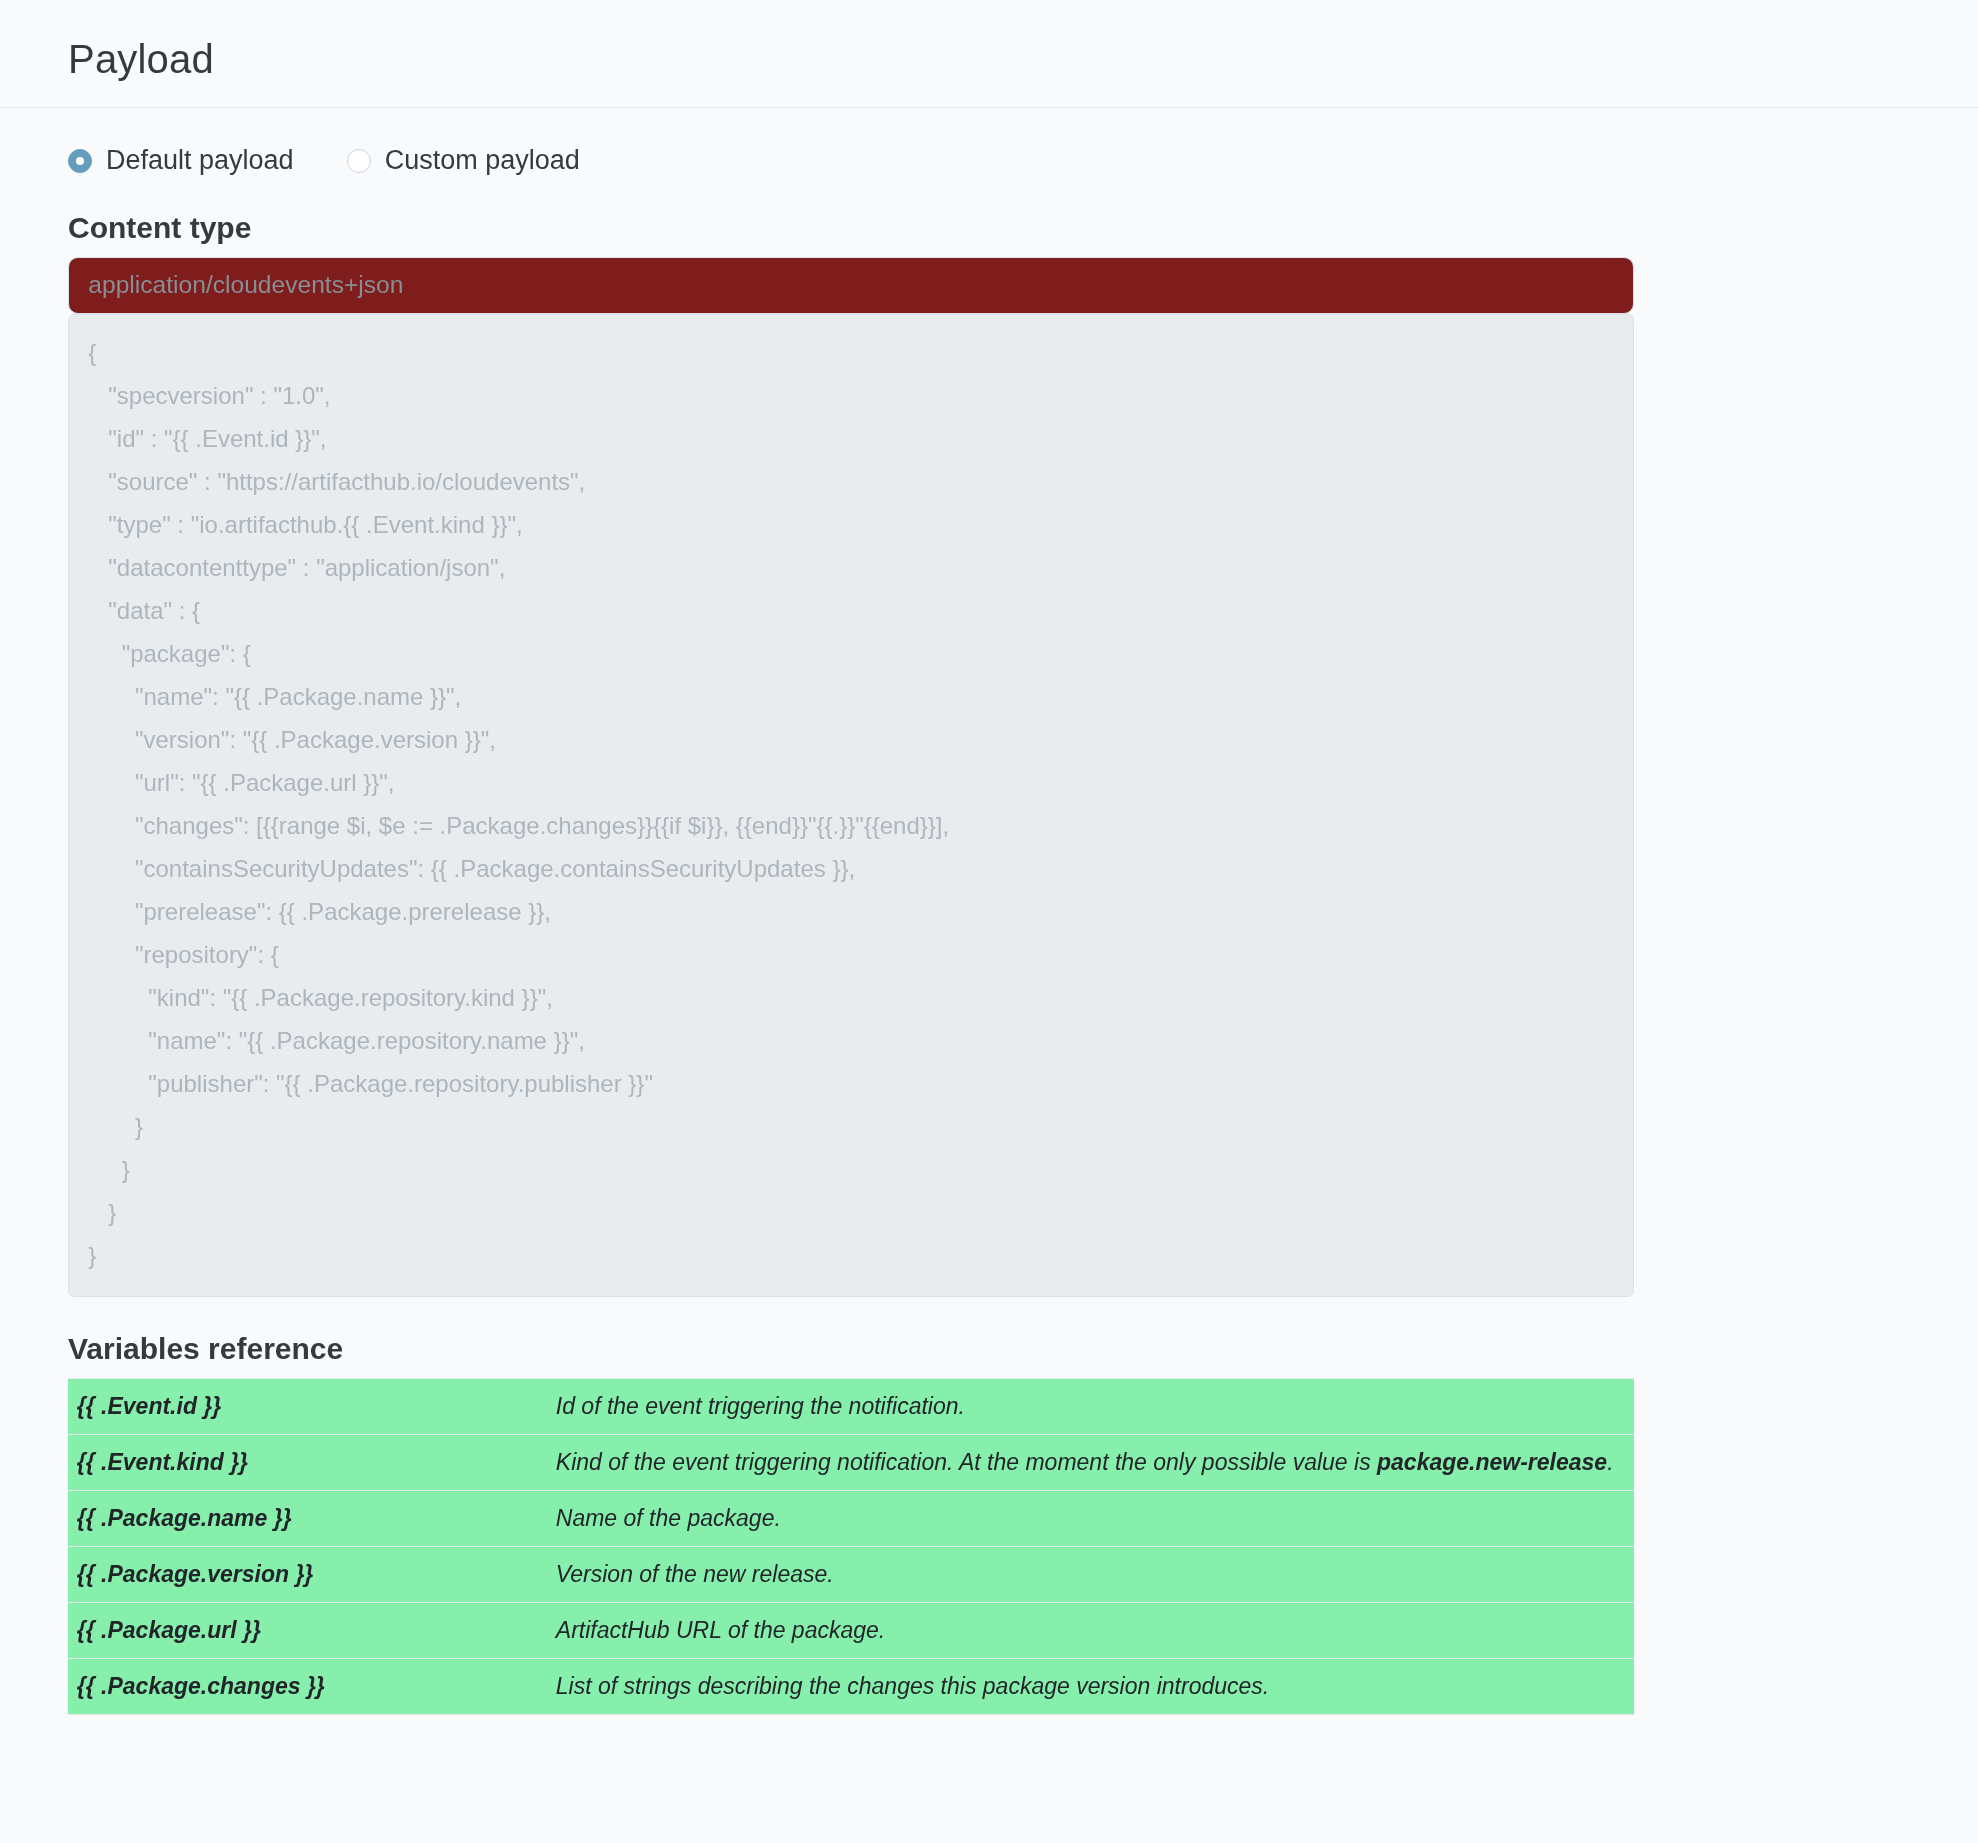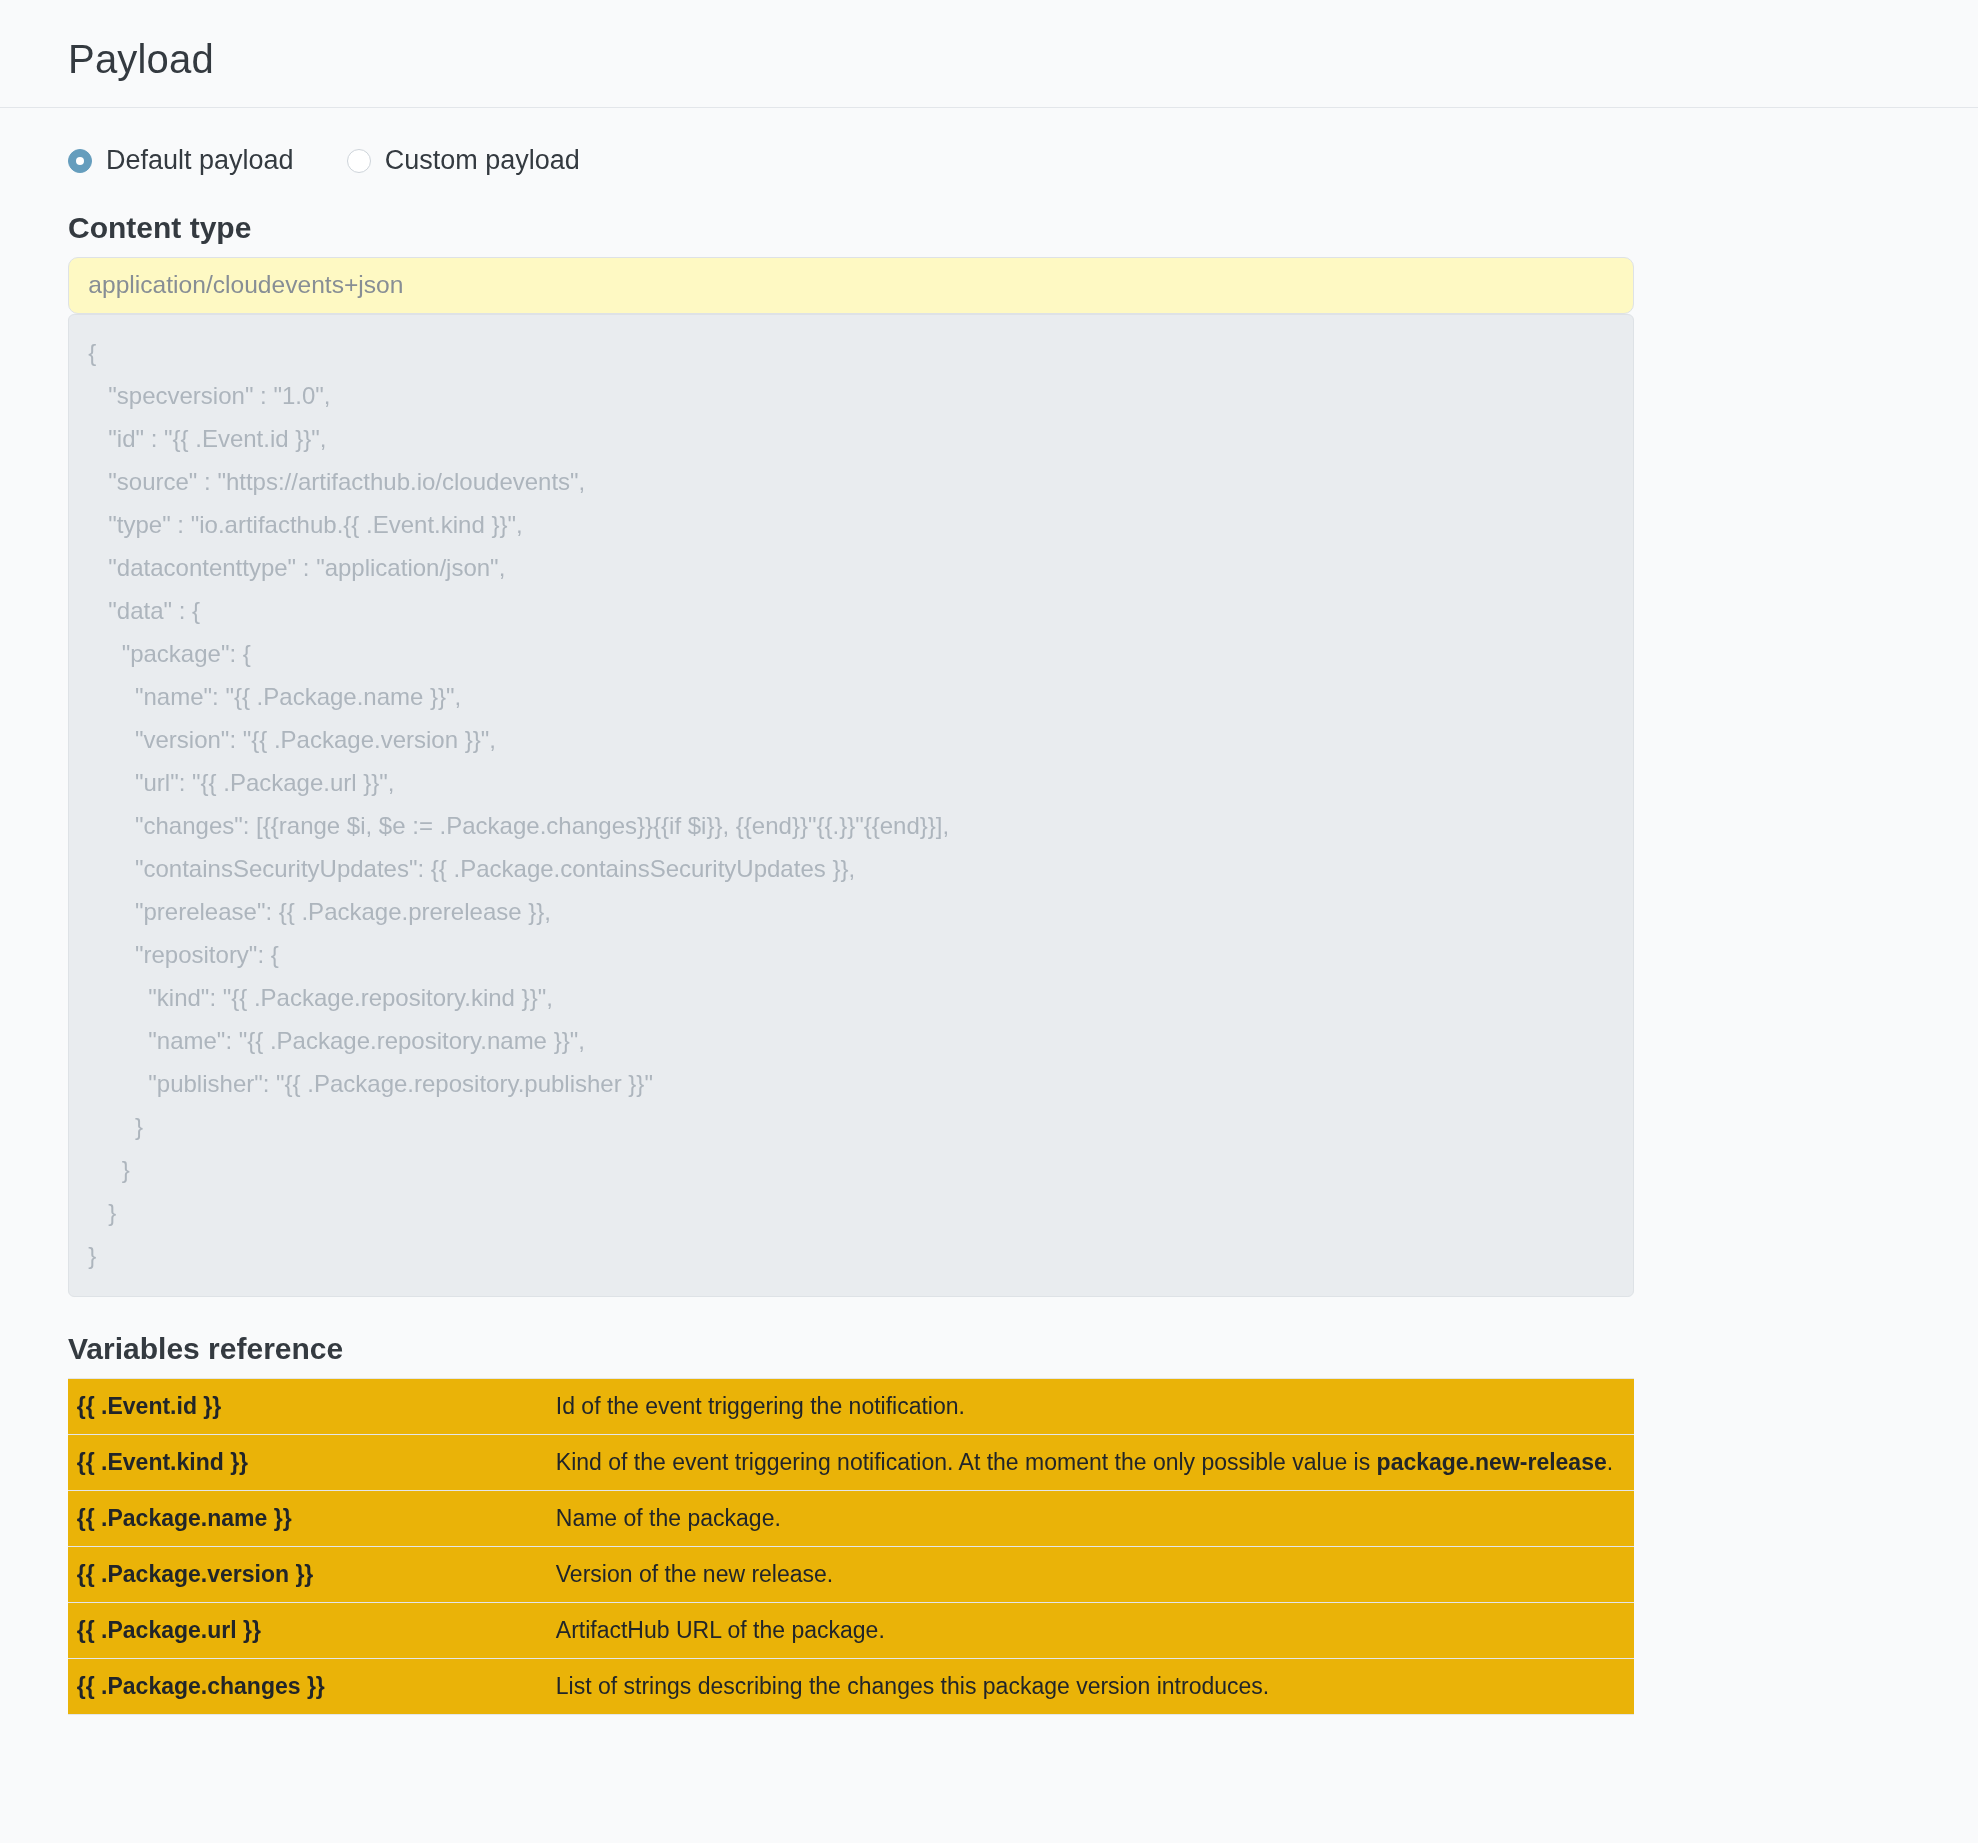--- a/index.html
+++ b/index.html
@@ -93,21 +93,21 @@
     color: #343a40;
     margin-top: 35px;
     margin-bottom: 11.4px;
   }
 
   
   .readonly-input {
     box-sizing: border-box;
     width: 100%;
     height: 57px;
-    background: #fef9c3;
+    background: #7f1d1d;
     border: 0.9px solid #dee2e6;
     border-radius: 10px;
     font-size: 24.6px;
     color: #878e95;
     padding: 0 19.3px;
     display: flex;
     align-items: center;
     font-family: "Liberation Sans", sans-serif;
   }
 
@@ -125,22 +125,23 @@
     white-space: pre;
     font-family: "Liberation Sans", sans-serif;
     overflow: hidden;
   }
 
   
   .vars-table {
     width: 100%;
     border-collapse: collapse;
     table-layout: fixed;
-    background: #eab308;
+    background: #86efac;
     border-top: 0.9px solid #e3e6ea;
+    font-style: italic;
   }
   .vars-table tr {
     border-bottom: 0.9px solid #e3e6ea;
   }
   .vars-table td {
     padding: 14px 7px 14px 7px;
     vertical-align: middle;
     font-size: 23px;
     color: #212529;
   }

